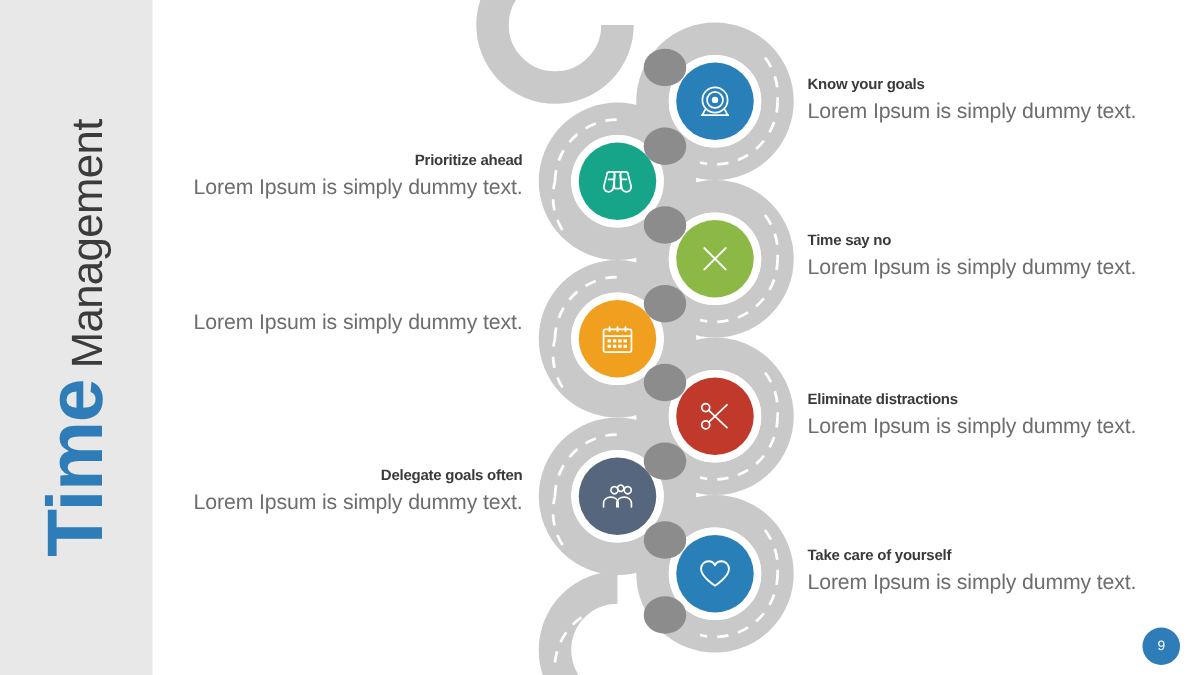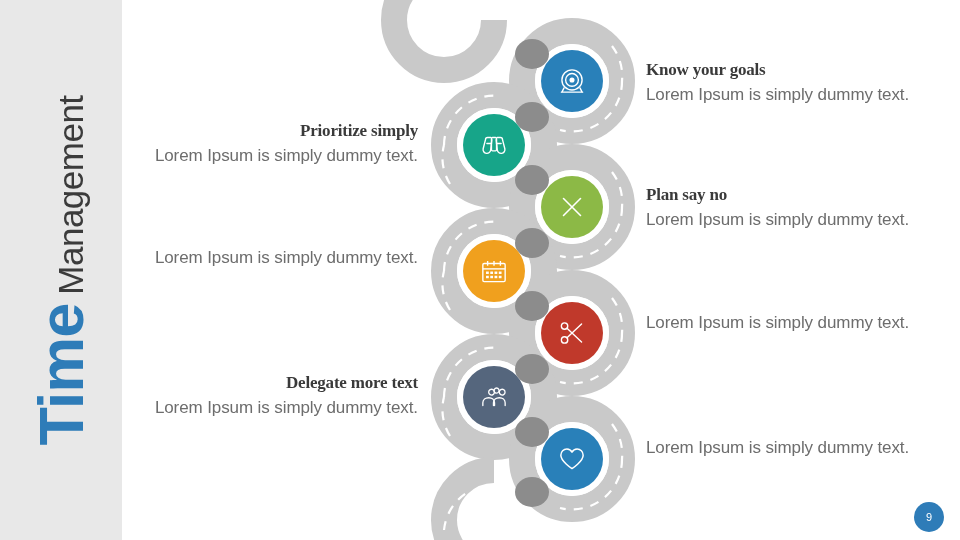--- a/index.html
+++ b/index.html
@@ -69,27 +69,26 @@
     justify-content: center;
   }
   .node svg { display: block; }
 
   
   .txt {
     position: absolute;
     width: 270px;
   }
   .txt .t-title {
-    font-size: 17px;
+    font-size: 12px;
     font-weight: 700;
     color: #3a3a3a;
     line-height: 1.2;
     margin-bottom: 4px;
     letter-spacing: -0.2px;
-    font-family: Liberation Serif, serif;
   }
   .txt .t-desc {
     font-size: 17px;
     font-weight: 400;
     color: #6d6d6d;
     line-height: 1.25;
     letter-spacing: -0.1px;
   }
   .txt.right { text-align: left; }
   .txt.left  { text-align: right; }
@@ -266,41 +265,43 @@
                C23.9 6.6 26.5 9 26.5 12.4 C26.5 18.2 16 25 16 25 Z"></path>
     </svg>
   </div>
 
   <div class="txt right" style="left:646px; top:60px;">
     <div class="t-title">Know your goals</div>
     <div class="t-desc">Lorem Ipsum is simply dummy text.</div>
   </div>
 
   <div class="txt right" style="left:646px; top:185px;">
-    <div class="t-title">Plan say no</div>
+    <div class="t-title">Time say no</div>
     <div class="t-desc">Lorem Ipsum is simply dummy text.</div>
   </div>
 
   <div class="txt right" style="left:646px; top:312px;">
+    <div class="t-title">Eliminate distractions</div>
     <div class="t-desc">Lorem Ipsum is simply dummy text.</div>
   </div>
 
   <div class="txt right" style="left:646px; top:437px;">
+    <div class="t-title">Take care of yourself</div>
     <div class="t-desc">Lorem Ipsum is simply dummy text.</div>
   </div>
 
   <div class="txt left" style="left:148px; top:121px;">
-    <div class="t-title">Prioritize simply</div>
+    <div class="t-title">Prioritize ahead</div>
     <div class="t-desc">Lorem Ipsum is simply dummy text.</div>
   </div>
 
   <div class="txt left" style="left:148px; top:247px;">
     <div class="t-desc">Lorem Ipsum is simply dummy text.</div>
   </div>
 
   <div class="txt left" style="left:148px; top:373px;">
-    <div class="t-title">Delegate more text</div>
+    <div class="t-title">Delegate goals often</div>
     <div class="t-desc">Lorem Ipsum is simply dummy text.</div>
   </div>
 
   <div id="page-badge">9</div>
 
 </div>
 
 </body></html>

